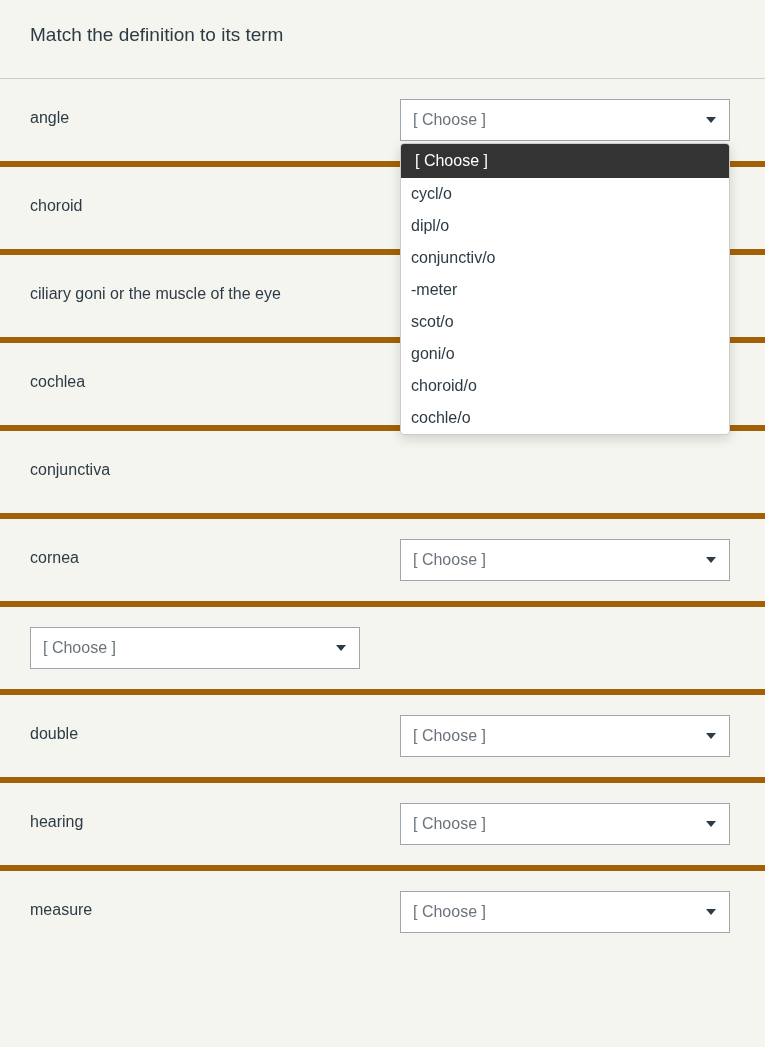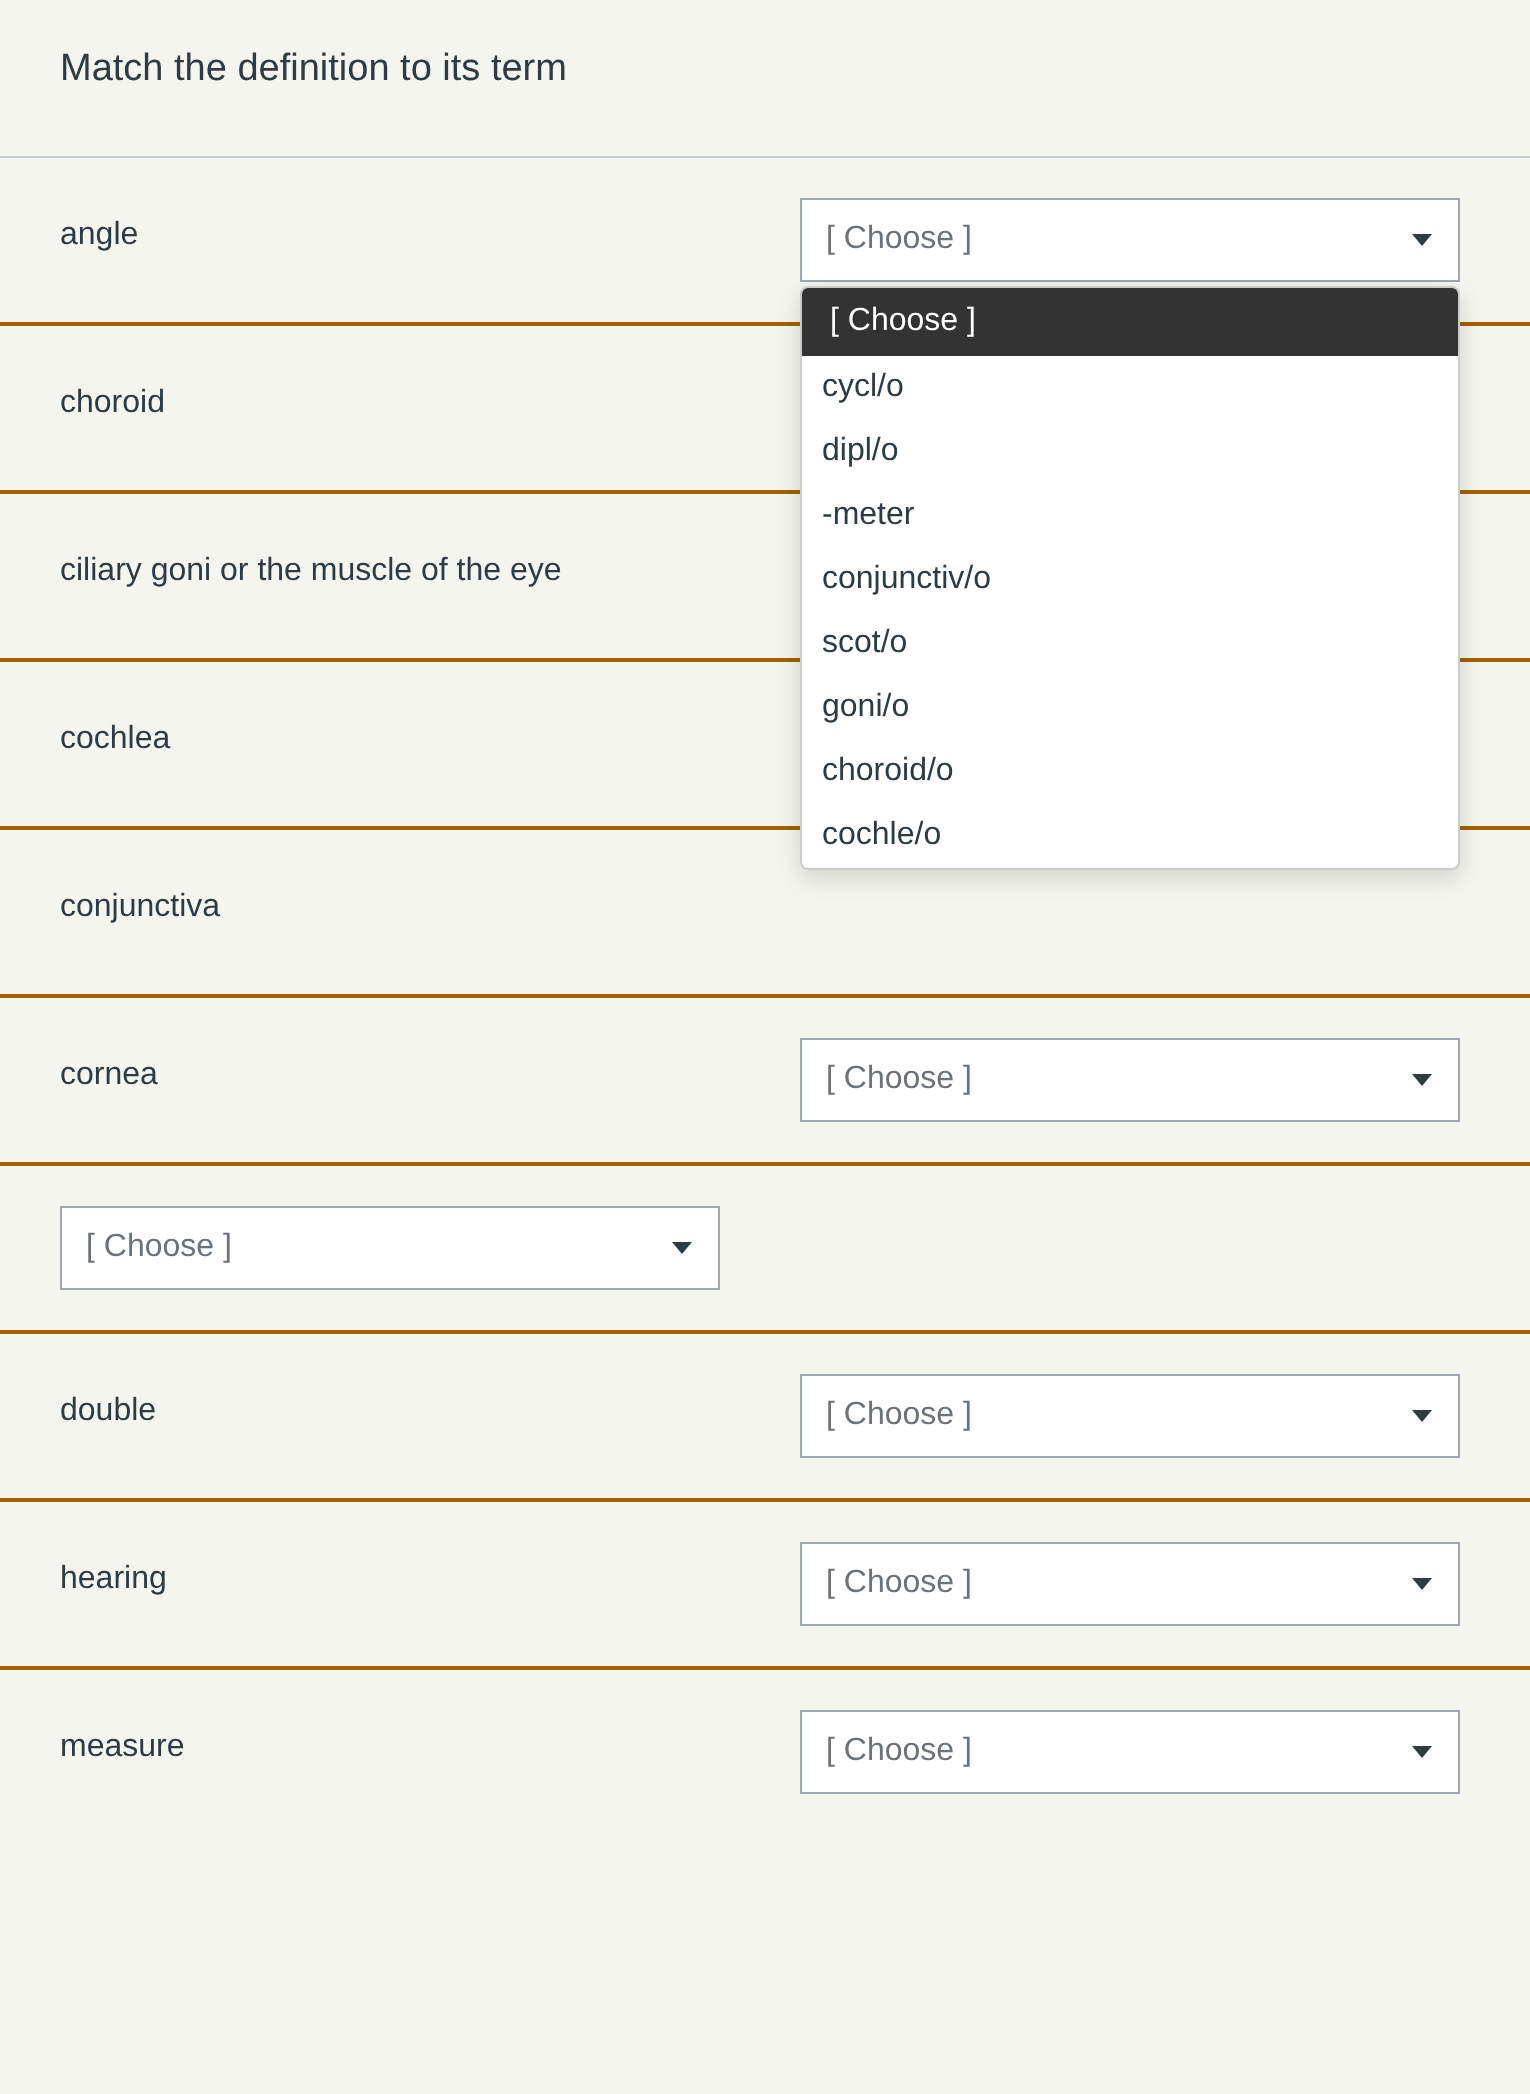--- a/index.html
+++ b/index.html
@@ -20,21 +20,21 @@
       font-size: 19px;
       font-weight: 400;
       padding: 24px 30px 32px 30px;
       border-bottom: 1px solid #c7cdd1;
       color: #2d3b45;
     }
     .match-row {
       display: flex;
       align-items: flex-start;
       padding: 20px 30px;
-      border-bottom: 2px solid #a16207;
+      border-bottom: 6px solid #a16207;
       min-height: 80px;
       position: relative;
     }
     .match-row.no-border {
       border-bottom: none;
     }
     .term-label {
       flex: 0 0 370px;
       font-size: 16px;
       color: #2d3b45;
@@ -118,22 +118,22 @@
           <span class="chevron">
             <svg viewBox="0 0 10 6">
                 <path d="M0 0 L5 6 L10 0 Z"></path>
               </svg>
           </span>
         </div>
         <div class="dropdown">
           <div class="dropdown-header">[ Choose ]</div>
           <div class="dropdown-option">cycl/o</div>
           <div class="dropdown-option">dipl/o</div>
+          <div class="dropdown-option">conjunctiv/o</div>
           <div class="dropdown-option">-meter</div>
-          <div class="dropdown-option">conjunctiv/o</div>
           <div class="dropdown-option">scot/o</div>
           <div class="dropdown-option">goni/o</div>
           <div class="dropdown-option">choroid/o</div>
           <div class="dropdown-option">cochle/o</div>
         </div>
       </div>
     </div>
 
     <div class="match-row covered-row">
       <div class="term-label">choroid</div>

